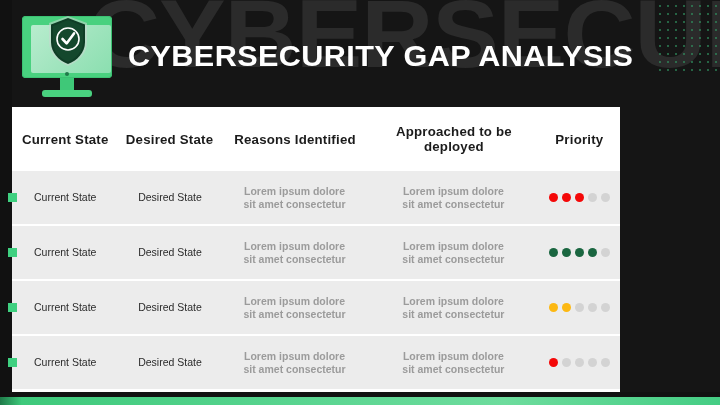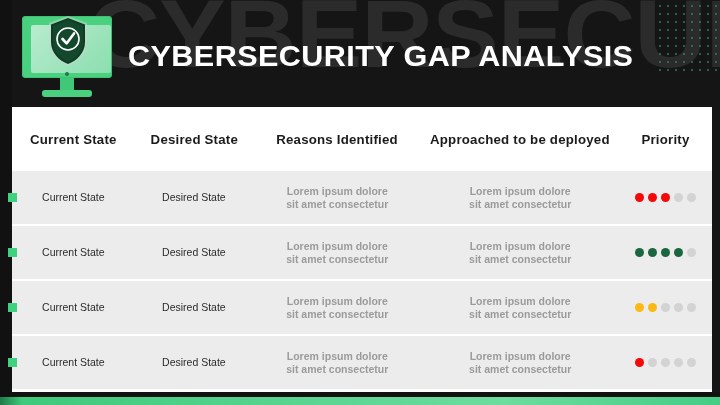--- a/index.html
+++ b/index.html
@@ -127,21 +127,21 @@
     white-space: nowrap;
     transform: scaleX(1.02);
     transform-origin: left center;
   }
 
   
   .table-panel {
     position: absolute;
     left: 12px;
     top: 107px;
-    width: 700px;
+    width: 608px;
     height: 285px;
     background: #ffffff;
     z-index: 4;
   }
   .thead {
     display: flex;
     align-items: center;
     height: 64px;
     background: #ffffff;
   }

